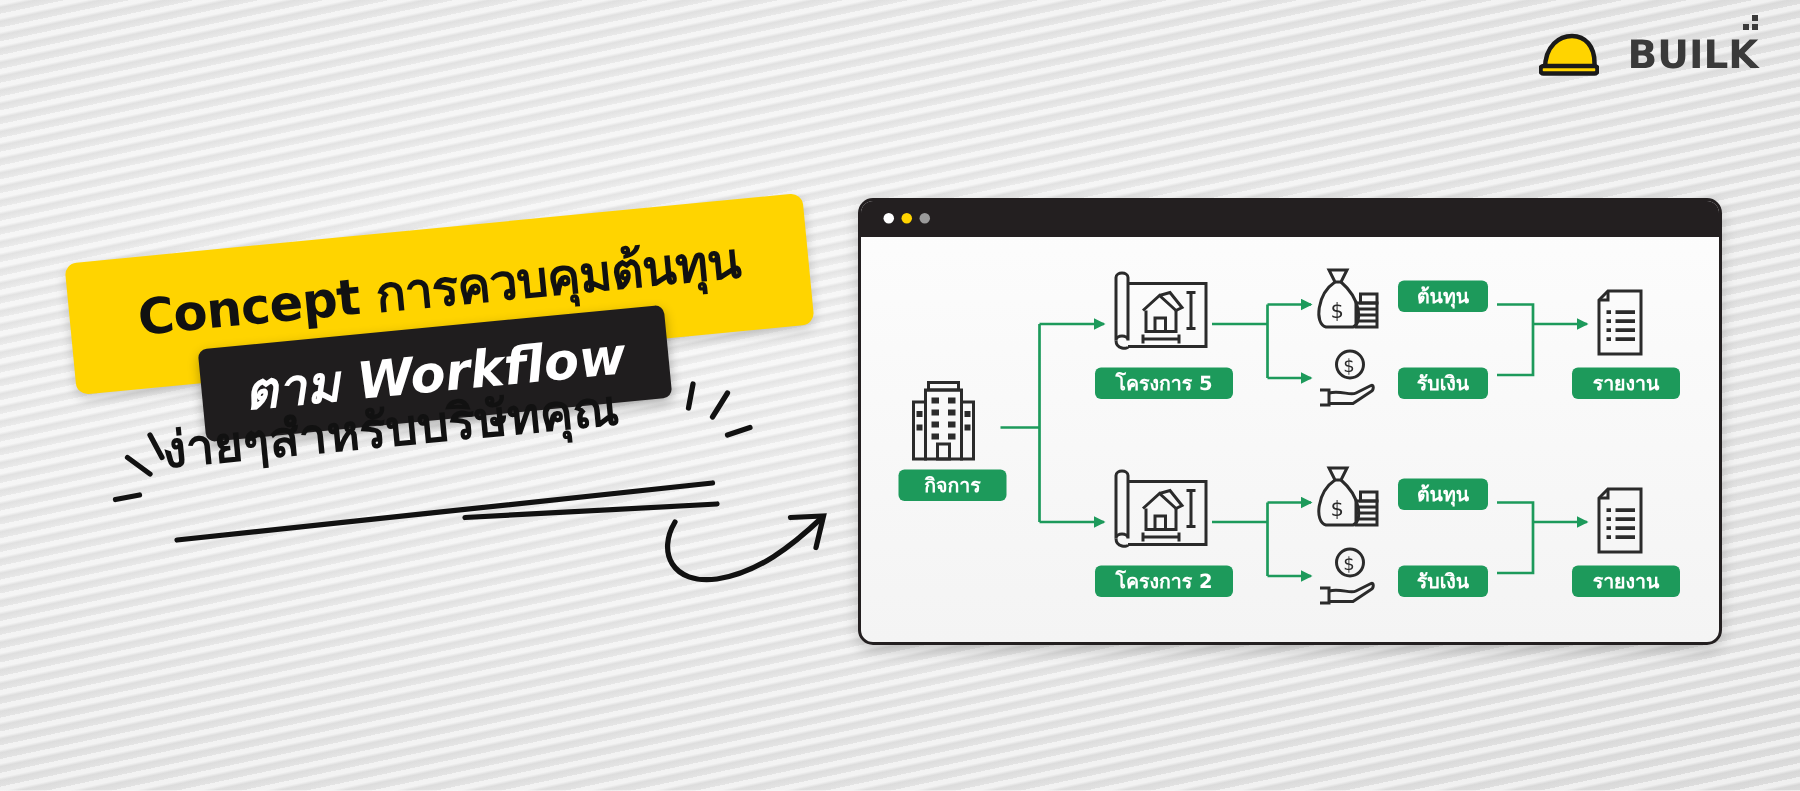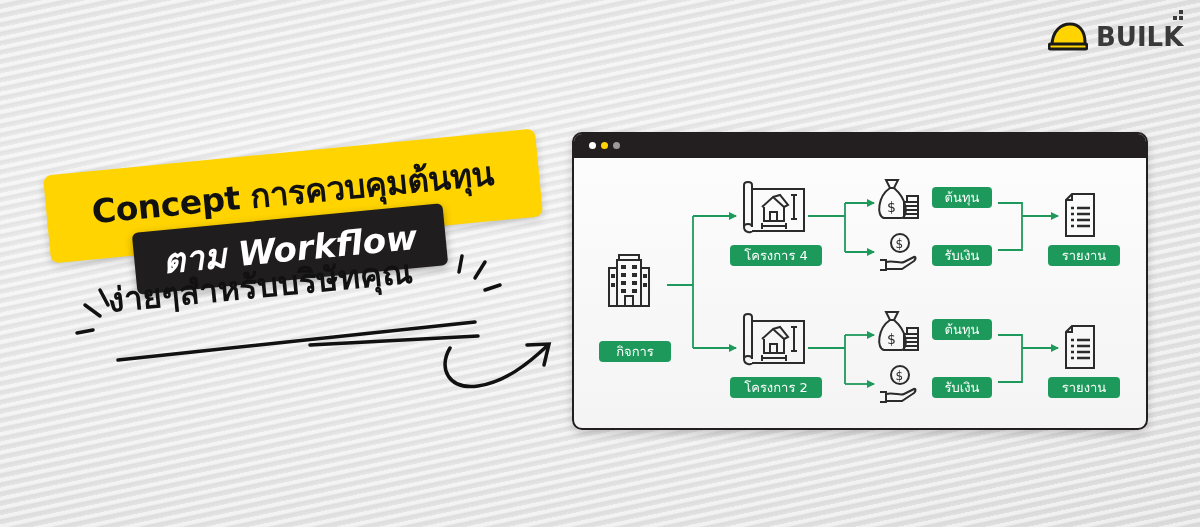--- a/index.html
+++ b/index.html
@@ -6,21 +6,21 @@
   body {
     width:1200px; height:527px; overflow:hidden; position:relative;
     font-family:"DejaVu Sans", sans-serif;
     background:
       repeating-linear-gradient(168deg, rgba(255,255,255,0.55) 0px, rgba(255,255,255,0.55) 3px, rgba(200,200,200,0.25) 5px, rgba(255,255,255,0) 9px),
       radial-gradient(ellipse at 30% 40%, #f1f1f1 0%, #e4e4e4 70%, #dcdcdc 100%);
   }
   .abs { position:absolute; }
 
   
-  .logo { left:1048px; top:22px; display:flex; align-items:flex-start; gap:8px; }
+  .logo { left:1026px; top:22px; display:flex; align-items:flex-start; gap:19px; }
   .logo-text { font-family:"DejaVu Sans", sans-serif; font-weight:bold; font-size:26px; color:#3a3a3a; letter-spacing:0px; position:relative; }
   .logo-dots { position:absolute; right:0; top:-6px; width:14px; height:10px; }
   .logo-dots span { position:absolute; width:4px; height:4px; background:#3a3a3a; }
 
   
   .yellow-banner {
     left:46px; top:152px; width:494px; height:88px;
     background:#ffd400; border-radius:8px;
     transform:rotate(-5.5deg); transform-origin:center;
     box-shadow:0 3px 8px rgba(0,0,0,0.18);
@@ -45,21 +45,21 @@
     left:572px; top:132px; width:572px; height:294px;
     background:linear-gradient(180deg,#fdfdfd 0%, #f4f4f4 100%);
     border:2px solid #231f20; border-radius:10px; overflow:hidden;
     box-shadow:0 4px 10px rgba(0,0,0,0.18);
   }
   .titlebar { position:absolute; left:0; top:0; right:0; height:24px; background:#231f20; }
   .dot { position:absolute; top:8px; width:7px; height:7px; border-radius:50%; }
 
   .badge {
     position:absolute; background:#1d9a5b; color:#fff; border-radius:4px;
-    font-family:"DejaVu Sans", sans-serif; font-weight:normal; font-size:13px;
+    font-family:"DejaVu Sans", sans-serif; font-weight:bold; font-size:13px;
     display:flex; align-items:center; justify-content:center; height:21px;
   }
   .icon { position:absolute; }
   svg.flow { position:absolute; left:0; top:0; }
 </style>
 </head>
 <body>
 
 <div class="abs logo">
   <svg width="40" height="30" viewBox="0 0 40 30">
@@ -157,21 +157,21 @@
       <rect x="13" y="29" width="5" height="4"></rect>
         <rect x="24" y="29" width="5" height="4"></rect>
       <rect x="13" y="37" width="5" height="4"></rect>
         <rect x="24" y="37" width="5" height="4"></rect>
       <rect x="3" y="22" width="4" height="4"></rect>
         <rect x="35" y="22" width="4" height="4"></rect>
       <rect x="3" y="31" width="4" height="4"></rect>
         <rect x="35" y="31" width="4" height="4"></rect>
     </g>
   </svg>
-  <div class="badge" style="left:25px;top:179px;width:72px;margin-top:28px;">
+  <div class="badge" style="left:25px;top:179px;width:72px;">
     <span>กิจการ</span>
   </div>
 
   <svg class="icon" style="left:168px;top:45px" width="66" height="56" viewBox="0 0 66 56">
     <g fill="none" stroke="#2b2b2b" stroke-width="2">
       <path d="M2 6 C2 2 10 2 10 6 L10 48 C10 44 2 44 2 48 Z"></path>
       <path d="M10 10 L62 10 L62 52 L10 52"></path>
       <path d="M2 48 C2 54 10 54 10 52"></path>
       <path d="M20 28 L31 18 L42 28"></path>
         <path d="M31 18 L38 16 L46 26 L42 28"></path>
@@ -179,21 +179,21 @@
         <path d="M28 42 L28 33 L35 33 L35 42"></path>
       <path d="M52 16 L52 40"></path>
         <path d="M49 16 L55 16"></path>
         <path d="M49 40 L55 40"></path>
       <path d="M20 47 L44 47"></path>
         <path d="M20 44 L20 50"></path>
         <path d="M44 44 L44 50"></path>
     </g>
   </svg>
   <div class="badge" style="left:156px;top:111px;width:92px;">
-    <span>โครงการ 4</span>
+    <span>โครงการ 5</span>
   </div>
 
   <svg class="icon" style="left:302px;top:42px" width="46" height="44" viewBox="0 0 46 44">
     <g fill="none" stroke="#2b2b2b" stroke-width="2">
       <path d="M10 4 L22 4 L18 12 L14 12 Z"></path>
       <path d="M14 12 C2 20 0 40 8 42 L26 42 C32 40 32 24 18 12"></path>
       <rect x="28" y="26" width="14" height="16"></rect>
       <path d="M28 30 L42 30 M28 34 L42 34 M28 38 L42 38"></path>
       <rect x="31" y="20" width="11" height="6"></rect>
     </g>

